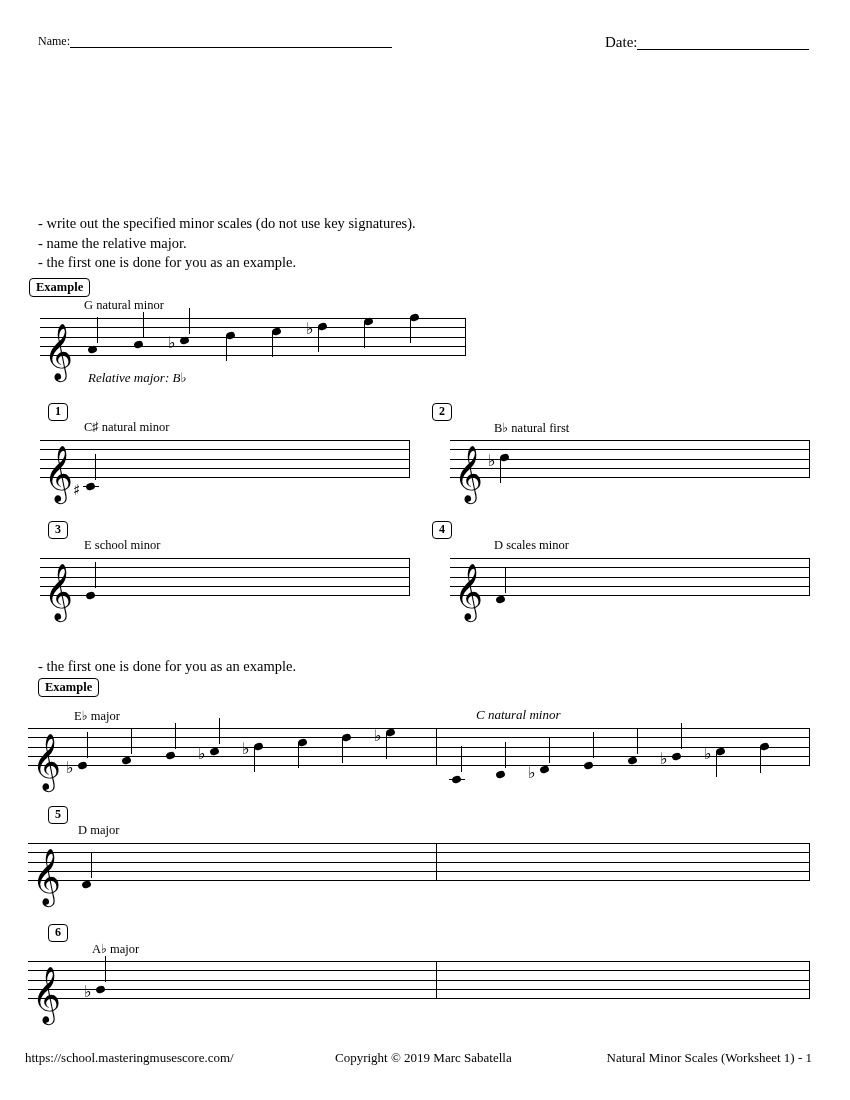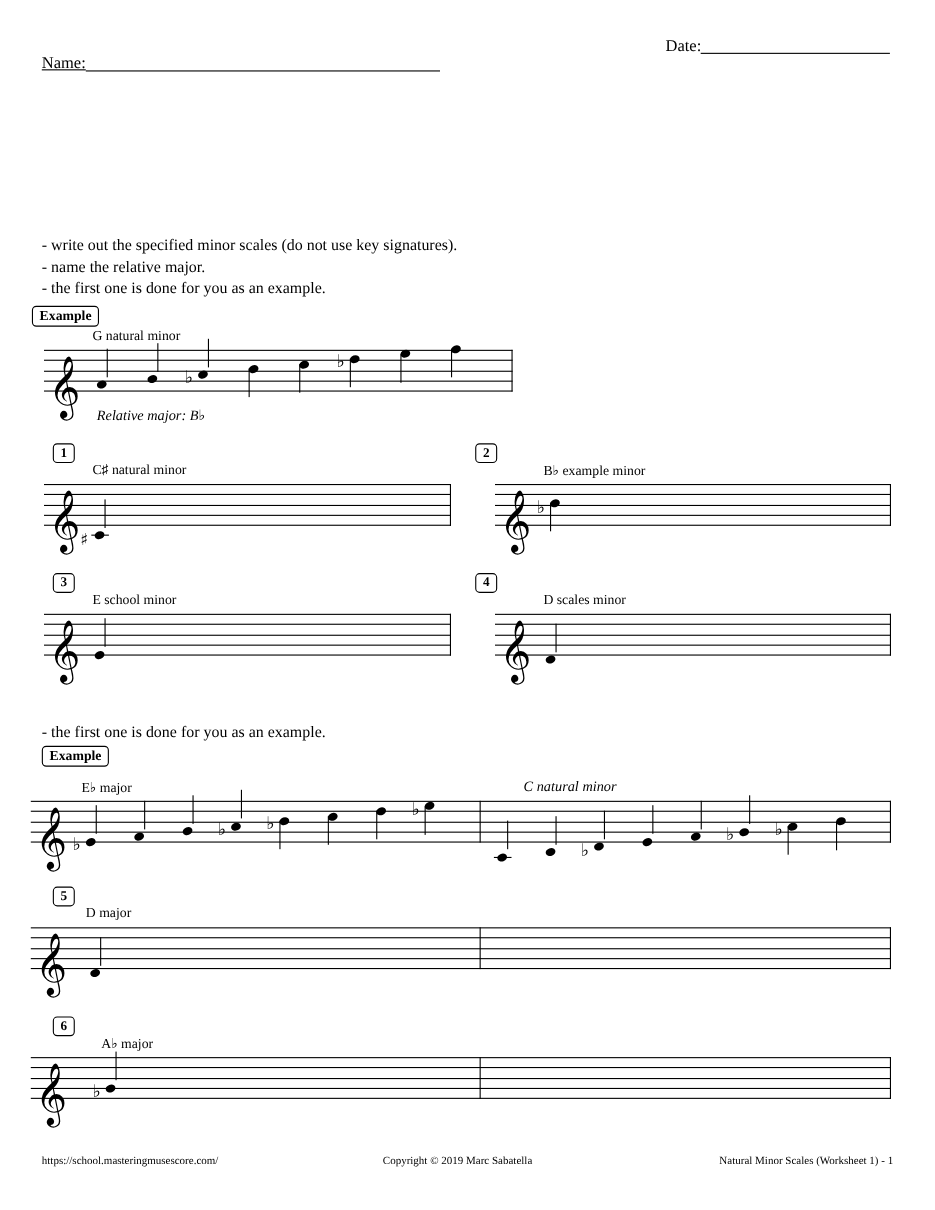--- a/index.html
+++ b/index.html
@@ -2,21 +2,21 @@
 <html><head>
 <meta charset="utf-8">
 <style>
   html,body{margin:0;padding:0;background:#fff;}
   body{width:850px;height:1100px;position:relative;
        font-family:"Liberation Serif","DejaVu Serif",serif;color:#000;}
   .page{position:absolute;inset:0;width:850px;height:1100px;overflow:hidden;background:#fff;}
 
   
   .hdr{position:absolute;top:34px;left:38px;right:38px;height:26px;}
-  .hdr .name{position:absolute;left:0;top:16px;font-size:15px;white-space:nowrap;text-decoration:underline;}
+  .hdr .name{position:absolute;left:0;top:0;font-size:12px;white-space:nowrap;}
   .hdr .date{position:absolute;left:567px;top:0;font-size:15px;white-space:nowrap;}
   .rule{display:inline-block;border-bottom:1px solid #000;vertical-align:-3px;}
 
   .title{position:absolute;left:36px;top:92px;font-size:26px;letter-spacing:.2px;}
   .wsnum{position:absolute;right:36px;top:92px;font-size:26px;text-align:right;}
 
   
   .instr{position:absolute;left:38px;font-size:14.5px;line-height:19.5px;white-space:nowrap;}
 
   
@@ -48,21 +48,21 @@
   .note .head{position:absolute;width:9.4px;height:7px;background:#000;
               border-radius:50%;transform:rotate(-20deg);left:0;top:0;}
   .note .stem{position:absolute;width:1.3px;background:#000;}
   .note.up .stem{left:8.6px;bottom:3.3px;height:26px;}
   .note.dn .stem{left:0.2px;top:3.3px;height:26px;}
   .acc{position:absolute;font-family:"DejaVu Sans",sans-serif;font-size:16px;line-height:0;}
   .acc.sharp{font-size:15px;}
   .ledger{position:absolute;height:1px;background:#000;width:16px;}
 
   
-  .footer{position:absolute;bottom:36px;left:38px;right:38px;height:14px;font-size:10px;}
+  .footer{position:absolute;bottom:36px;left:25px;right:38px;height:14px;font-size:13px;}
   .footer .l{position:absolute;left:0;top:0;}
   .footer .c{position:absolute;left:310px;top:0;}
   .footer .r{position:absolute;right:0;top:0;}
 </style>
 </head>
 <body>
 
 <div class="page">
 
   <div class="hdr">
@@ -155,21 +155,21 @@
   <div class="system" style="left:450px;top:440px;width:360px">
     <div class="staff" style="width:360px">
       <div class="ln l0" style="width:360px"></div>
         <div class="ln l1" style="width:360px"></div>
       <div class="ln l2" style="width:360px"></div>
         <div class="ln l3" style="width:360px"></div>
       <div class="ln l4" style="width:360px"></div>
     </div>
     <div class="bar" style="left:358.7px"></div>
     <div class="clef" style="left:4px;top:34px">𝄞</div>
-    <div class="slabel" style="left:44px;top:-20px">B♭ example minor</div>
+    <div class="slabel" style="left:44px;top:-20px">B♭ natural first</div>
     <div class="note dn" style="left:50px;top:14.2px">
         <div class="head"></div>
         <div class="stem"></div>
       </div>
     <div class="acc" style="left:38px;top:20.5px">♭</div>
   </div>
 
   <div class="numbox" style="left:48px;top:521px">3</div>
   <div class="system" style="left:40px;top:558px;width:370px">
     <div class="staff" style="width:370px">

